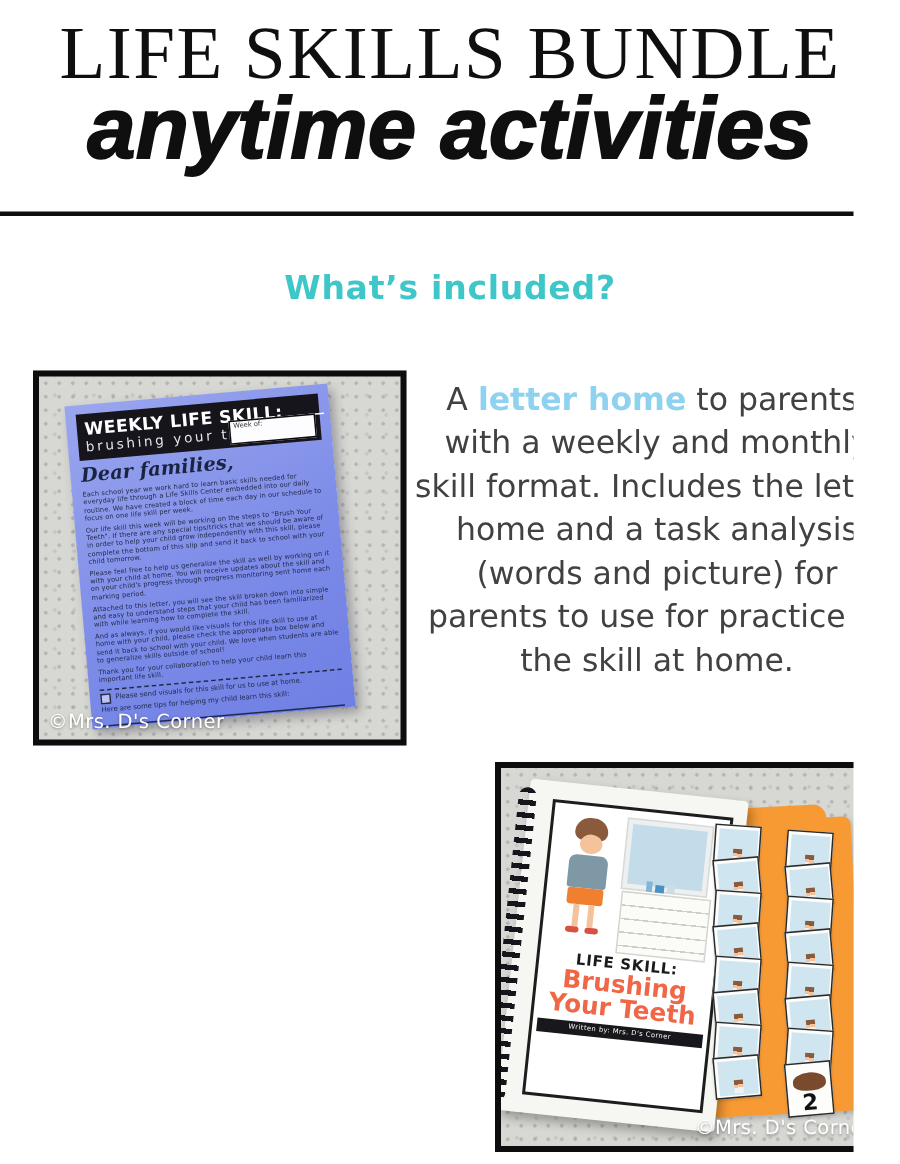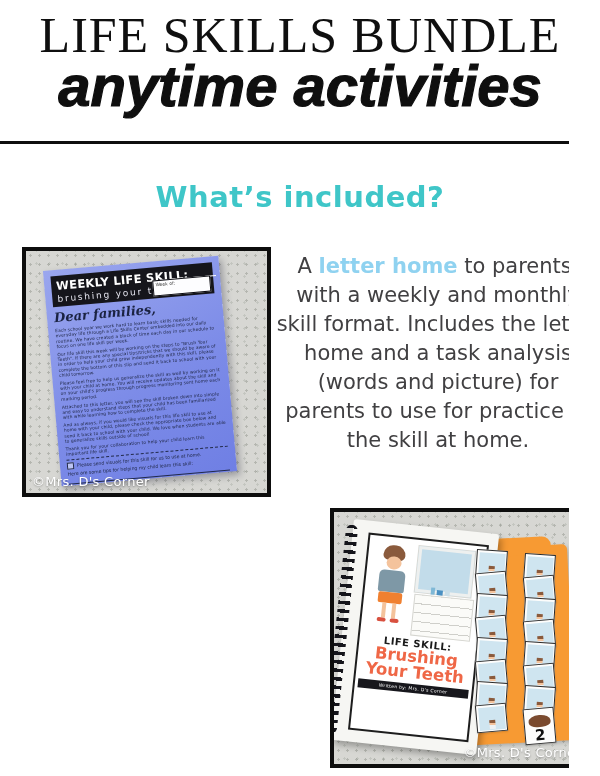--- a/index.html
+++ b/index.html
@@ -9,21 +9,21 @@
   
   .title1{position:absolute;top:6px;left:0;width:600px;text-align:center;
           font-family:"Liberation Serif",serif;font-size:50px;font-weight:400;
           letter-spacing:1px;color:#0f0f0f;white-space:nowrap;}
   .header-line{position:absolute;top:141px;left:0;width:600px;height:3px;background:#0e0e0e;z-index:0;}
   .title2{position:absolute;top:52px;left:0;width:600px;text-align:center;z-index:1;
           font-family:Liberation Sans, sans-serif;font-style:italic;font-weight:700;
           font-size:58px;color:#0f0f0f;white-space:nowrap;-webkit-text-stroke:1.2px #0f0f0f;}
 
   .section-heading{position:absolute;top:180px;left:0;width:600px;text-align:center;
-          font-size:29px;font-weight:bold;color:#3fc6c8;letter-spacing:.5px;}
+          font-size:22px;font-weight:bold;color:#3fc6c8;letter-spacing:.5px;}
 
   
   .desc{position:absolute;font-size:21px;line-height:29px;text-align:center;color:#414042;}
   .desc-letter{left:276px;top:252px;width:324px;}
   .desc-book{left:2px;top:526px;width:328px;}
   .hl-blue{font-weight:bold;color:#8fd2f0;}
   .hl-peri{font-weight:bold;color:#8f96dd;}
 
   
   .photo{position:absolute;border:4px solid #0d0d0d;overflow:hidden;

